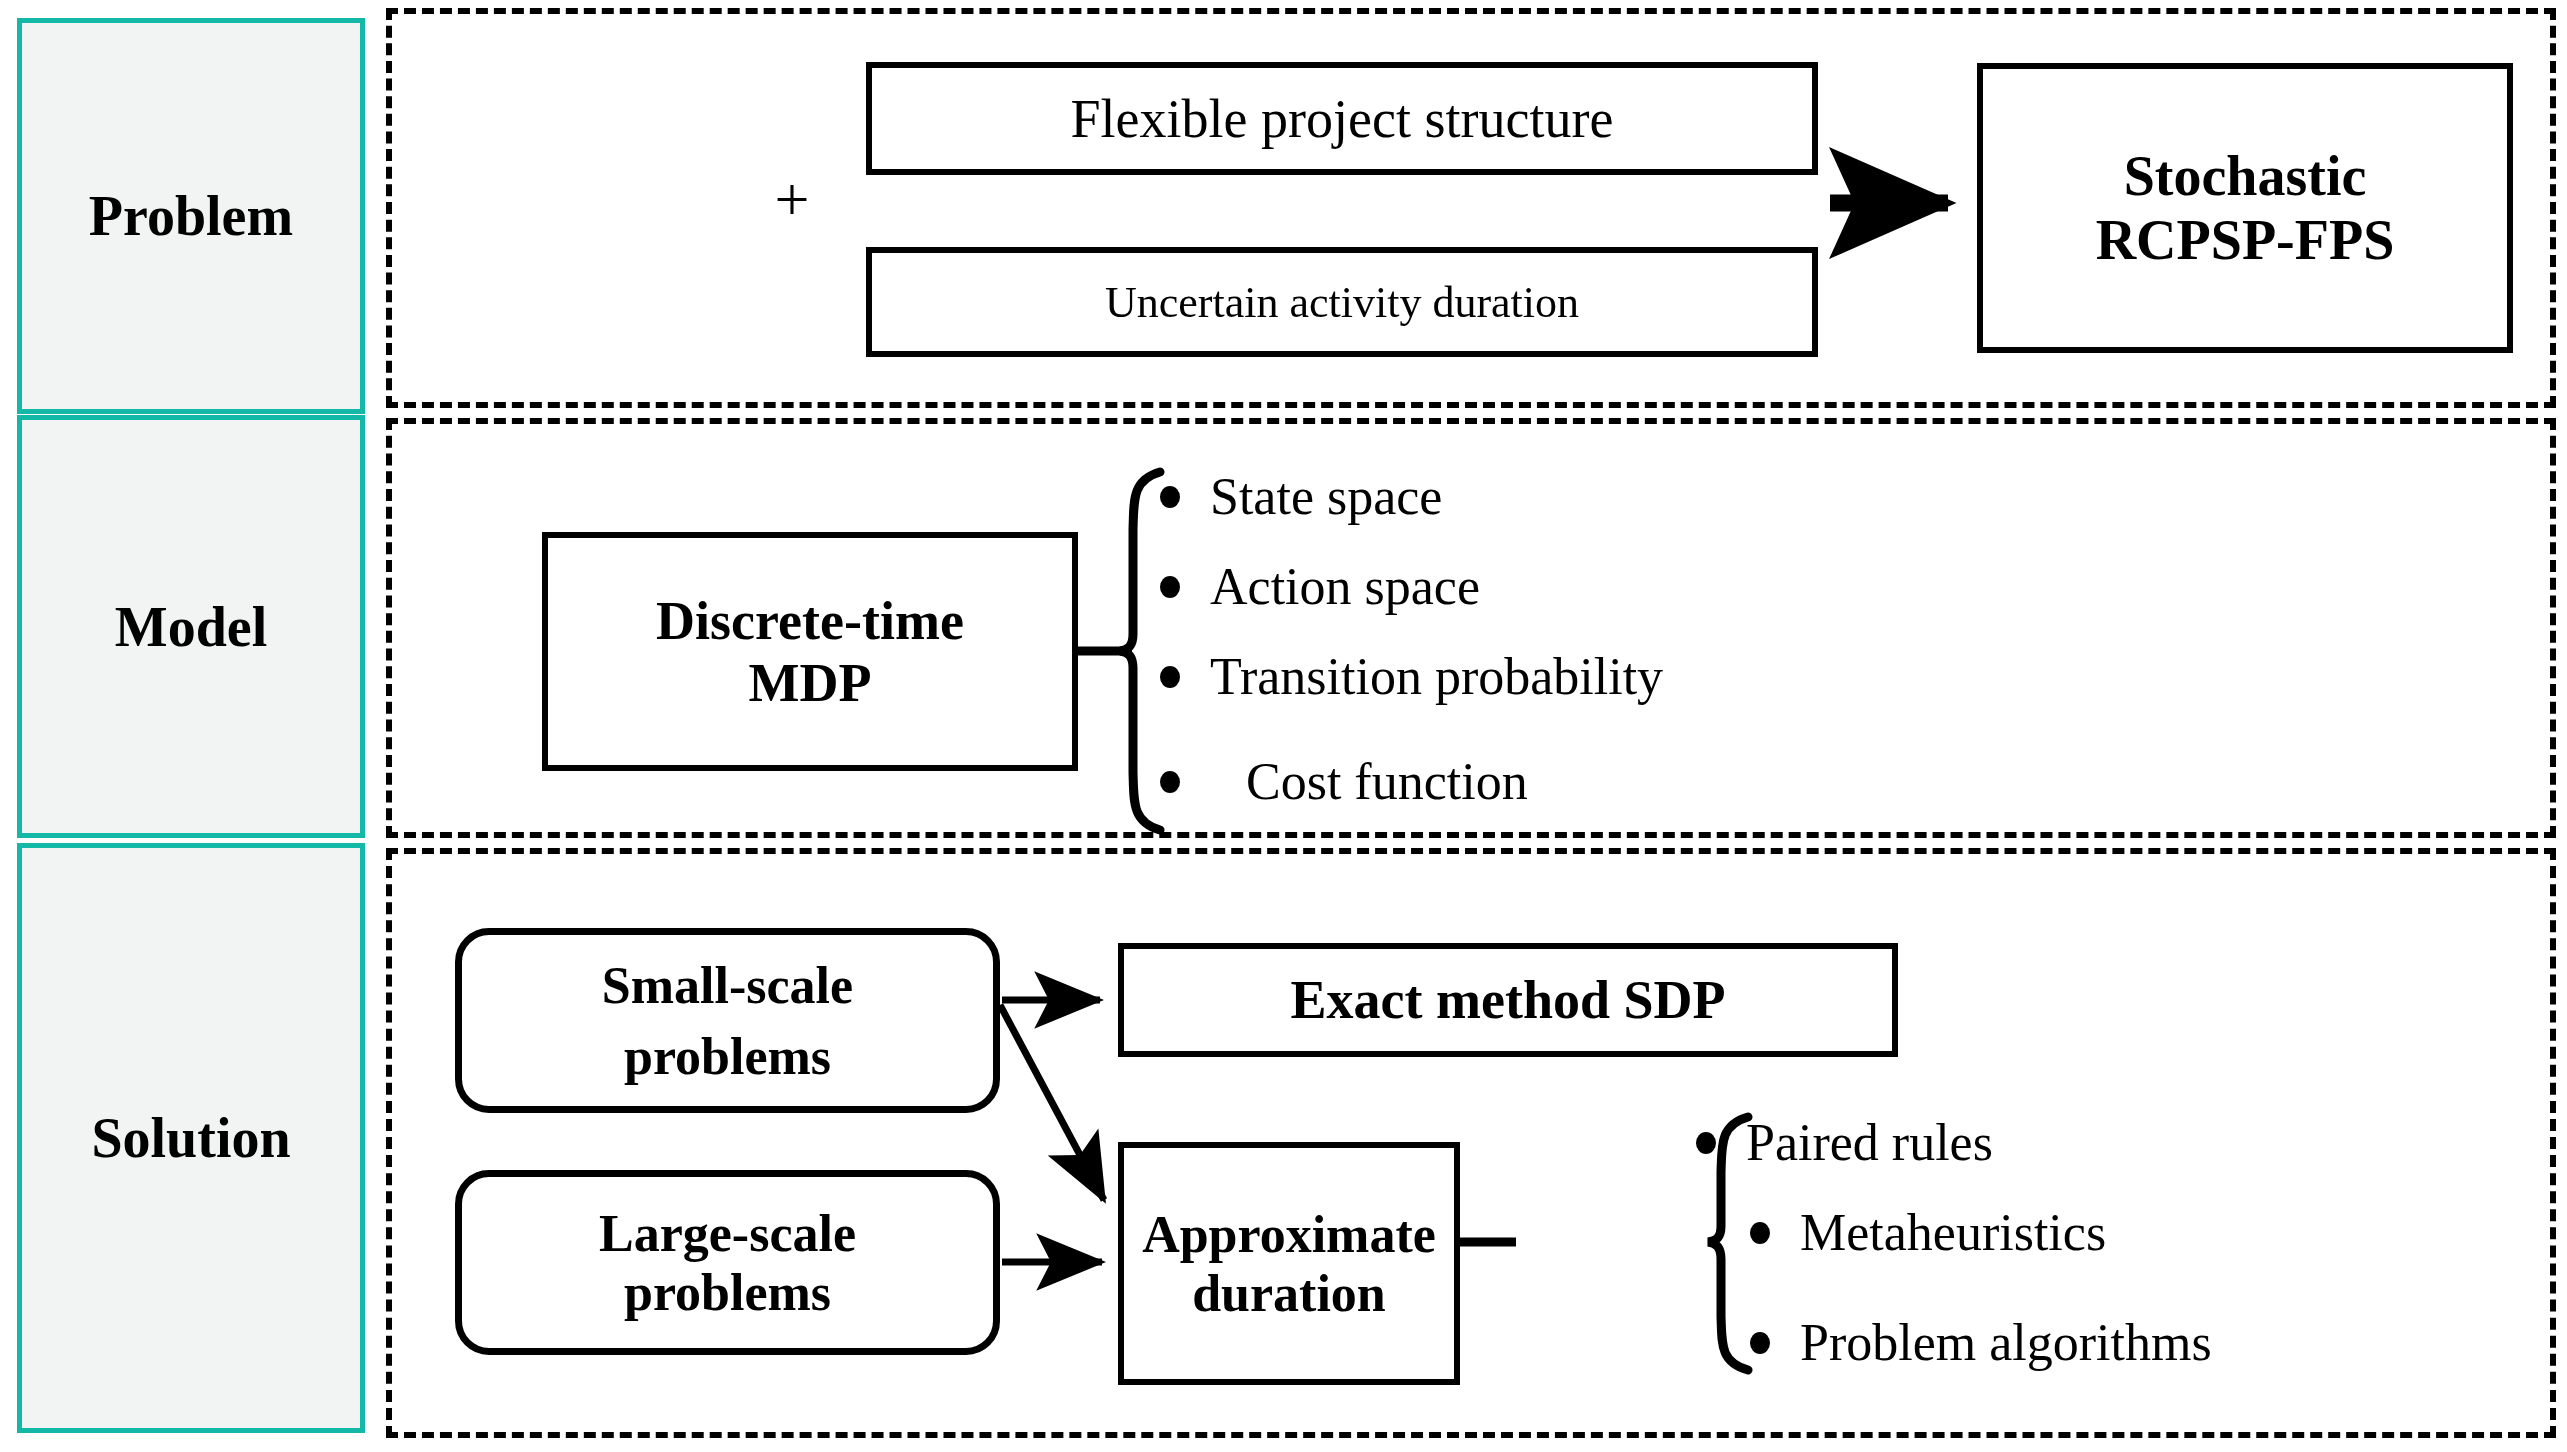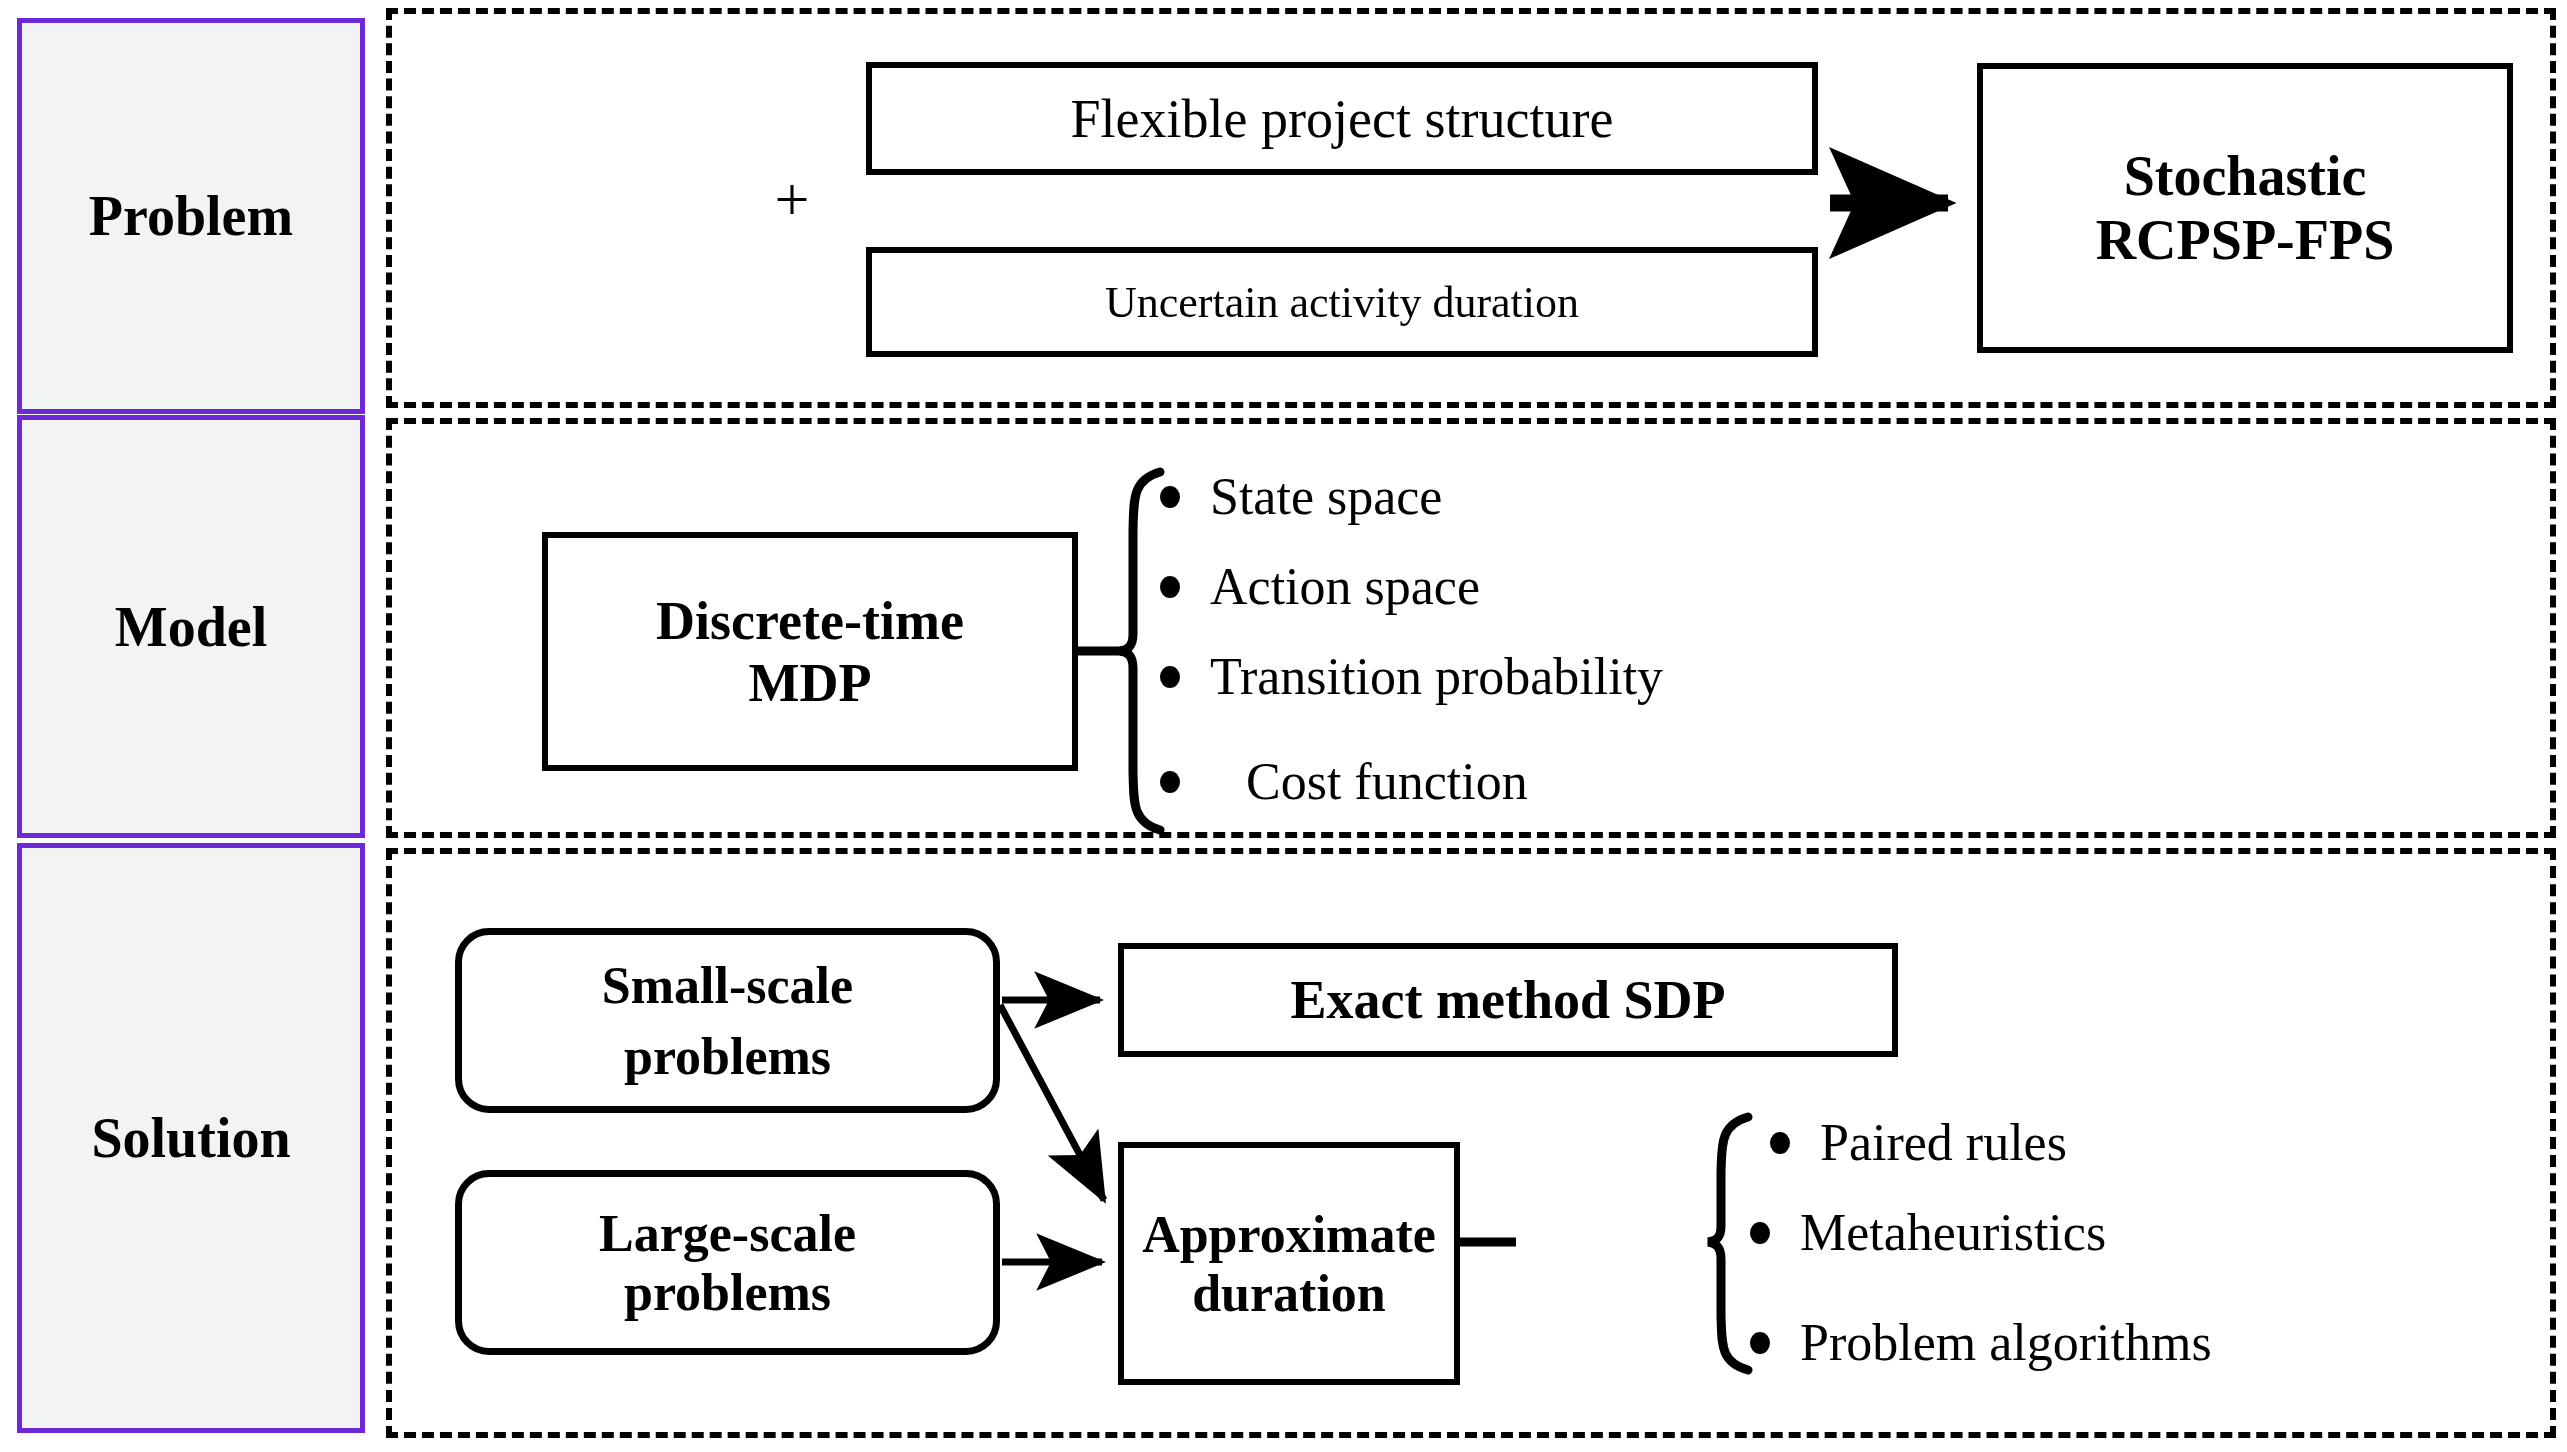--- a/index.html
+++ b/index.html
@@ -31,21 +31,21 @@
     text-align: center;
   }
   .bold { font-weight: bold; }
   .reg  { font-weight: normal; }
 
   
   .rowlabel {
     position: absolute;
     box-sizing: border-box;
     background: #f2f4f3;
-    border: 5px solid #6d28d9;
+    border: 5px solid #14b8a6;
     display: flex;
     align-items: center;
     justify-content: center;
   }
   .rowlabel span {
     font-weight: bold;
     font-size: 56px;
     color: #000;
   }
 
@@ -158,21 +158,21 @@
 
   <div class="node bold" style="left:1118px; top:943px; width:780px; height:114px; font-size:54px;">
     <span>Exact method SDP</span>
   </div>
 
   <div class="node bold" style="left:1118px; top:1142px; width:342px; height:243px; font-size:52px; flex-direction:column;">
     <span>Approximate</span>
     <span>duration</span>
   </div>
 
-  <div class="bullet-row" style="left:1770px; top:1113px;">
+  <div class="bullet-row" style="left:1696px; top:1113px;">
     <div class="dot"></div>
     <div class="bullet-label reg">Paired rules</div>
   </div>
   <div class="bullet-row" style="left:1750px; top:1203px;">
     <div class="dot"></div>
     <div class="bullet-label reg">Metaheuristics</div>
   </div>
   <div class="bullet-row" style="left:1750px; top:1313px;">
     <div class="dot"></div>
     <div class="bullet-label reg">Problem algorithms</div>

